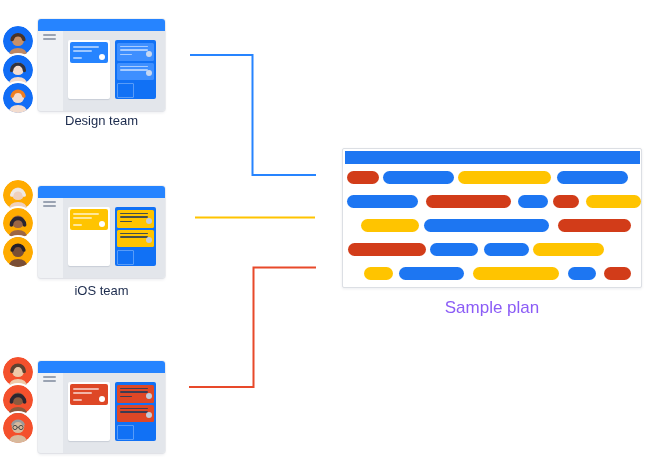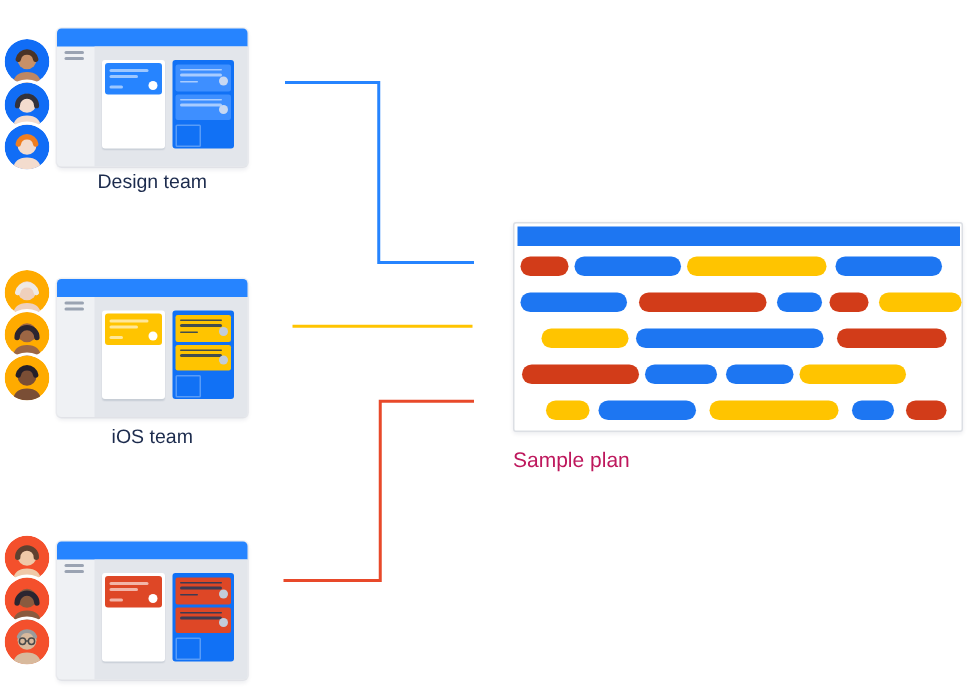--- a/index.html
+++ b/index.html
@@ -55,22 +55,22 @@
   .team-android .col-card .dot{background:#C2CCDA;}
 
   
   .avatar{position:absolute;width:30px;height:30px;border-radius:50%;overflow:hidden;
        box-shadow:0 0 0 2px #fff;}
   .avatar svg{display:block;}
 
   
   .team-label{position:absolute;left:38px;width:127px;text-align:center;font-size:13px;
        color:#1C2B4D;}
-  .board-label{position:absolute;left:342px;top:298px;width:300px;
-       font-size:14px;color:#be185d;}
+  .board-label{position:absolute;left:342px;top:298px;width:300px;text-align:center;
+       font-size:17px;color:#8b5cf6;}
 
   
   .board{position:absolute;left:342px;top:148px;width:300px;height:140px;background:#fff;
        border:1px solid #DCDFE4;border-radius:2px;box-sizing:border-box;
        box-shadow:0 1px 3px rgba(9,30,66,.08);}
   .board-header{position:absolute;left:1.5px;right:1.5px;top:1.5px;height:13px;background:#1D76F2;}
   .pill{position:absolute;height:13.5px;border-radius:7px;}
 
   
   #connectors{position:absolute;inset:0;pointer-events:none;}

